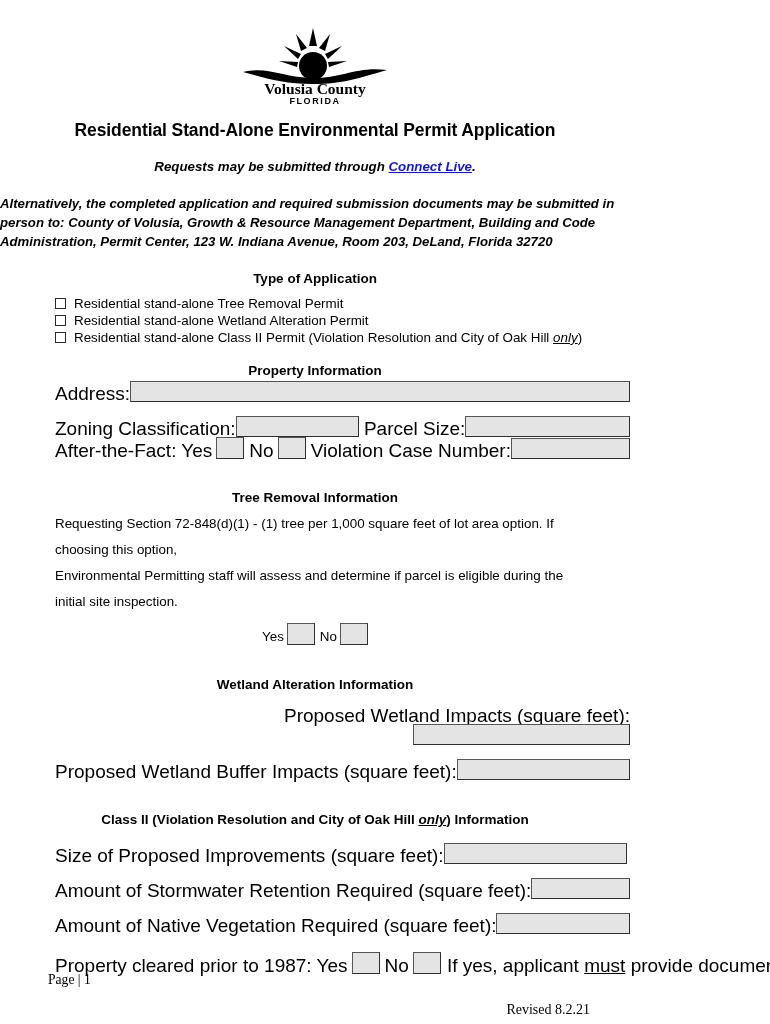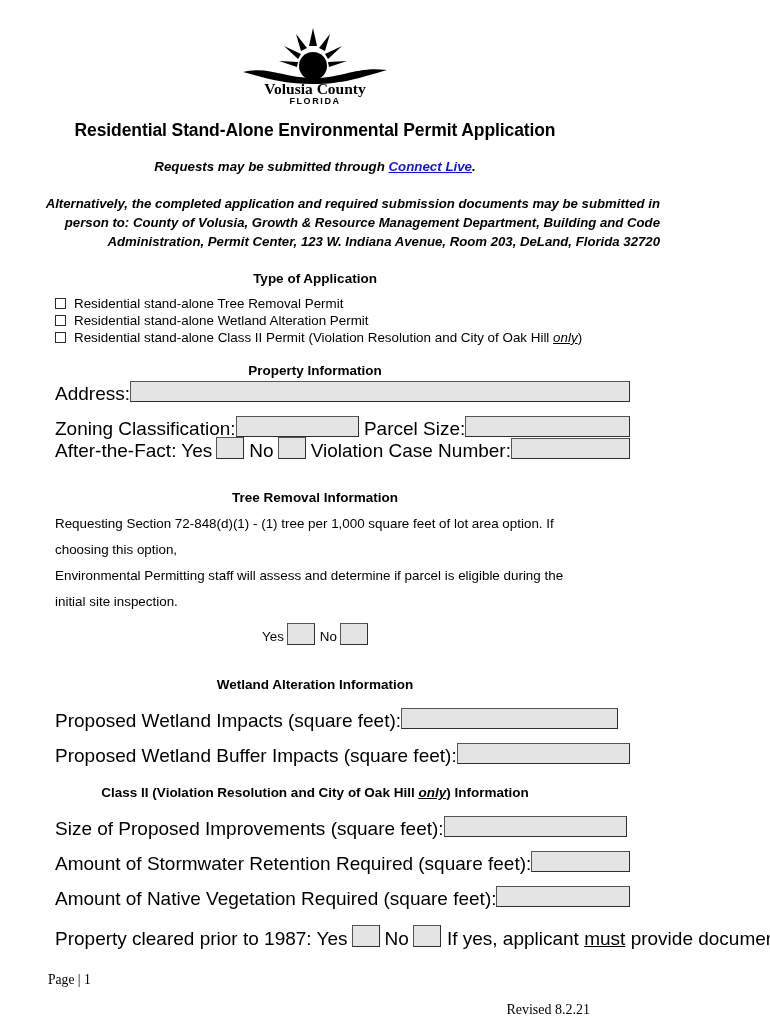--- a/index.html
+++ b/index.html
@@ -50,21 +50,21 @@
   }
   .subtitle .link {
     color: #1515d6;
     text-decoration: underline;
     font-style: italic;
     font-weight: bold;
   }
   .alt-para {
     margin: 20px auto 0 auto;
     width: 660px;
-    text-align: right;
+    text-align: left;
     font-size: 13.2px;
     font-style: italic;
     font-weight: bold;
     line-height: 1.45;
   }
 
   
   .section-heading {
     text-align: center;
     font-size: 13.5px;
@@ -260,32 +260,32 @@
       <span class="form-label">Yes</span>
       <span class="small-box" style="margin-left:3px;"></span>
       <span class="form-label" style="margin-left:5px;">No</span>
       <span class="small-box" style="margin-left:3px;"></span>
     </div>
   </div>
 
   <div style="margin-top:32px;">
     <div class="section-heading">Wetland Alteration Information</div>
 
-    <div class="form-row" style="margin-top:16px;">
+    <div class="form-row" style="margin-top:16px;flex-direction:column;">
       <span class="form-label">Proposed Wetland Impacts (square feet):</span>
       <span class="field-box" style="width:217px;"></span>
     </div>
 
     <div class="form-row" style="margin-top:14px;">
       <span class="form-label">Proposed Wetland Buffer Impacts (square feet):</span>
       <span class="field-box" style="width:183px;"></span>
     </div>
   </div>
 
-  <div style="margin-top:21px;">
+  <div style="margin-top:32px;">
     <div class="section-heading"><span>Class II (Violation Resolution and City of Oak Hill </span><span class="u-italic">only</span><span>) Information</span></div>
 
     <div class="form-row" style="margin-top:16px;">
       <span class="form-label">Size of Proposed Improvements (square feet):</span>
       <span class="field-box" style="width:183px;"></span>
     </div>
 
     <div class="form-row" style="margin-top:14px;">
       <span class="form-label">Amount of Stormwater Retention Required (square feet):</span>
       <span class="field-box" style="width:119px;"></span>

